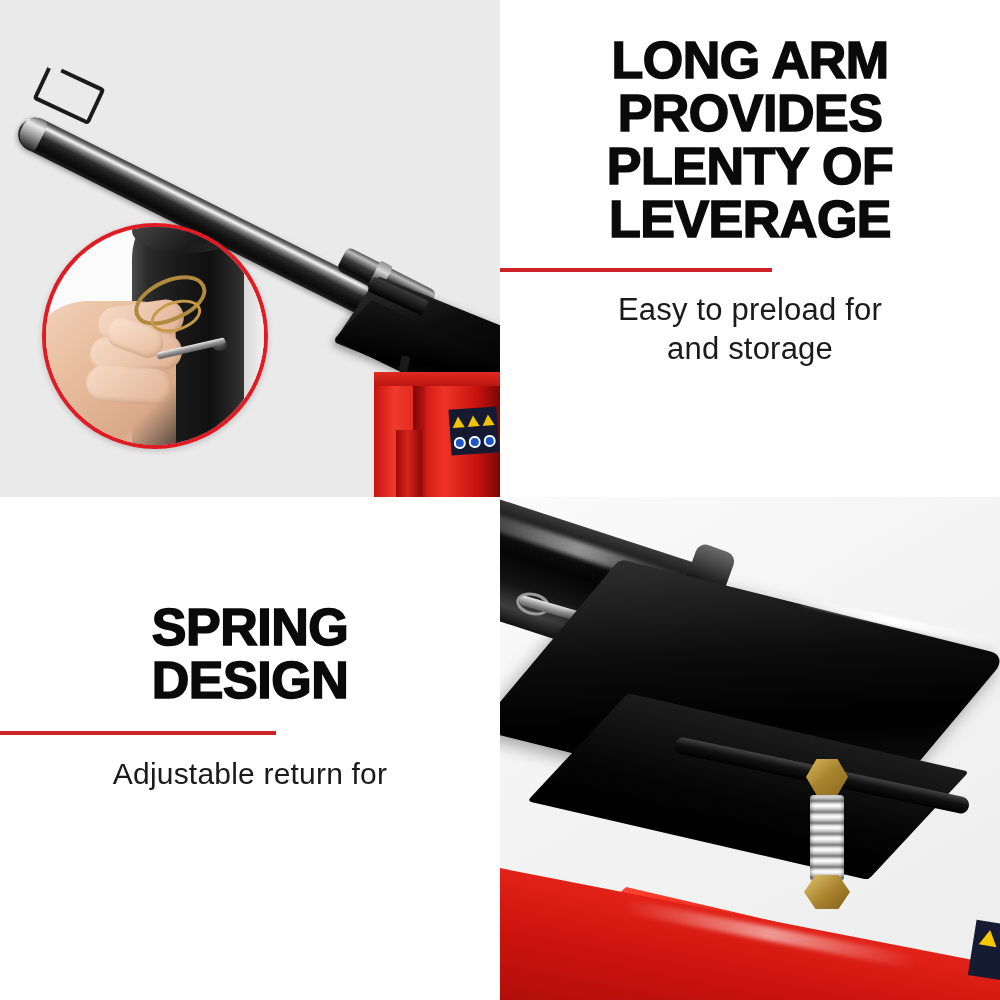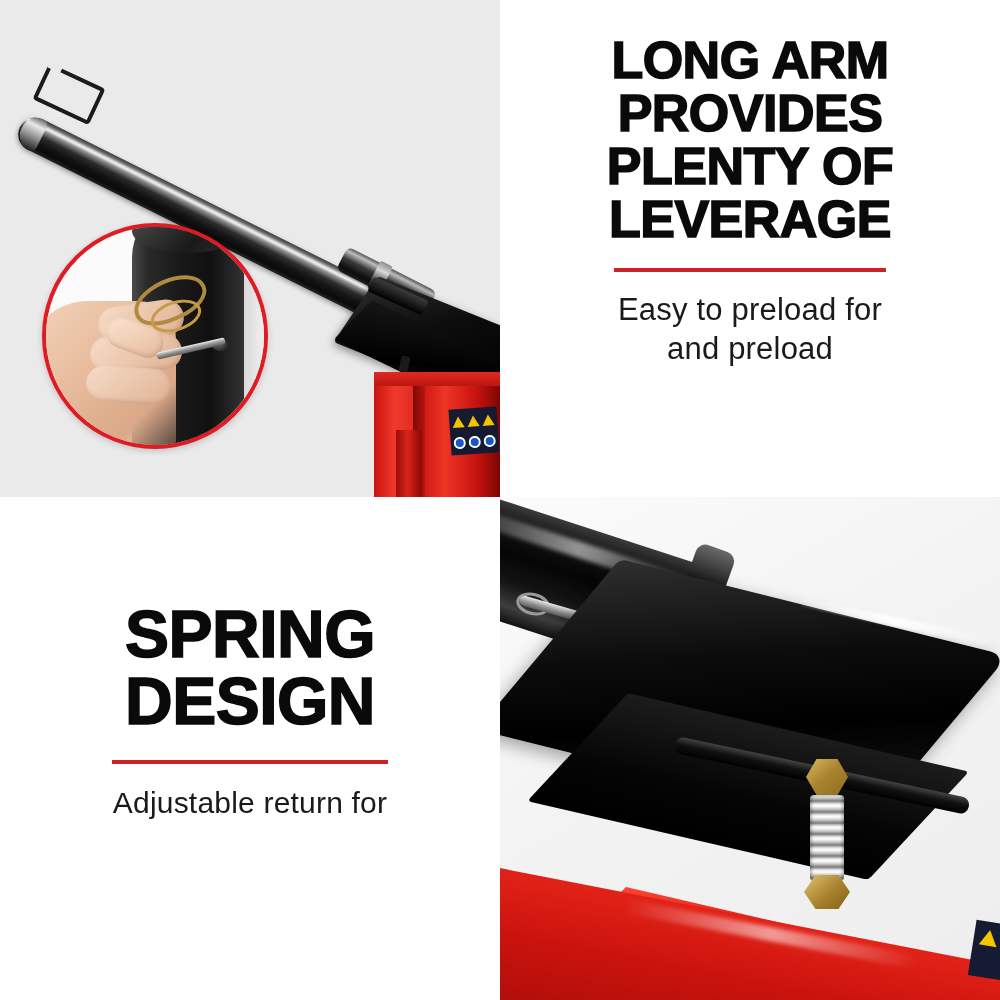--- a/index.html
+++ b/index.html
@@ -234,21 +234,21 @@
   .pin-hole{
     position:absolute; left:166px; top:112px;
     width:16px; height:12px;
     background:radial-gradient(ellipse at 40% 40%,#6a6a6a,#111);
     border-radius:50%;
     z-index:3;
   }
 
   
   .txt-panel{ position:absolute; inset:0; display:flex; flex-direction:column;
-              align-items:center; justify-content:flex-start; }
+              justify-content:flex-start; }
   #q-tr .txt-panel{ padding-top:34px; }
   .headline{
     font-family:"Liberation Sans", sans-serif;
     font-weight:700;
     font-size:52px;
     line-height:1.02;
     letter-spacing:-0.5px;
     color:#0a0a0a;
     text-align:center;
     text-transform:uppercase;
@@ -263,21 +263,21 @@
     font-weight:300;
     font-size:31px;
     line-height:1.26;
     color:#1a1a1a;
     text-align:center;
     letter-spacing:.2px;
   }
 
   
   #q-bl .txt-panel{ padding-top:104px; }
-  #q-bl .headline{ font-size:66px; }
+  #q-bl .headline{ font-size:52px; }
   #q-bl .rule{ width:276px; margin:24px 0 20px 0; }
   #q-bl .subtext{ font-size:30px; }
 
   
   .photo-br{ position:absolute; inset:0;
     background:linear-gradient(150deg,#fbfbfb 0%,#f3f3f3 45%,#ededed 100%); }
 
   .br-tube{
     position:absolute; left:-66px; top:-16px;
     width:280px; height:116px;
@@ -462,21 +462,21 @@
     <div class="txt-panel">
       <div class="headline">
         <div>LONG ARM</div>
         <div>PROVIDES</div>
         <div>PLENTY OF</div>
         <div>LEVERAGE</div>
       </div>
       <div class="rule"></div>
       <div class="subtext">
         <div>Easy to preload for</div>
-        <div>and preload</div>
+        <div>and storage</div>
       </div>
     </div>
   </div>
 
   <div class="quad" id="q-bl">
     <div class="txt-panel">
       <div class="headline">
         <div>SPRING</div>
         <div>DESIGN</div>
       </div>

